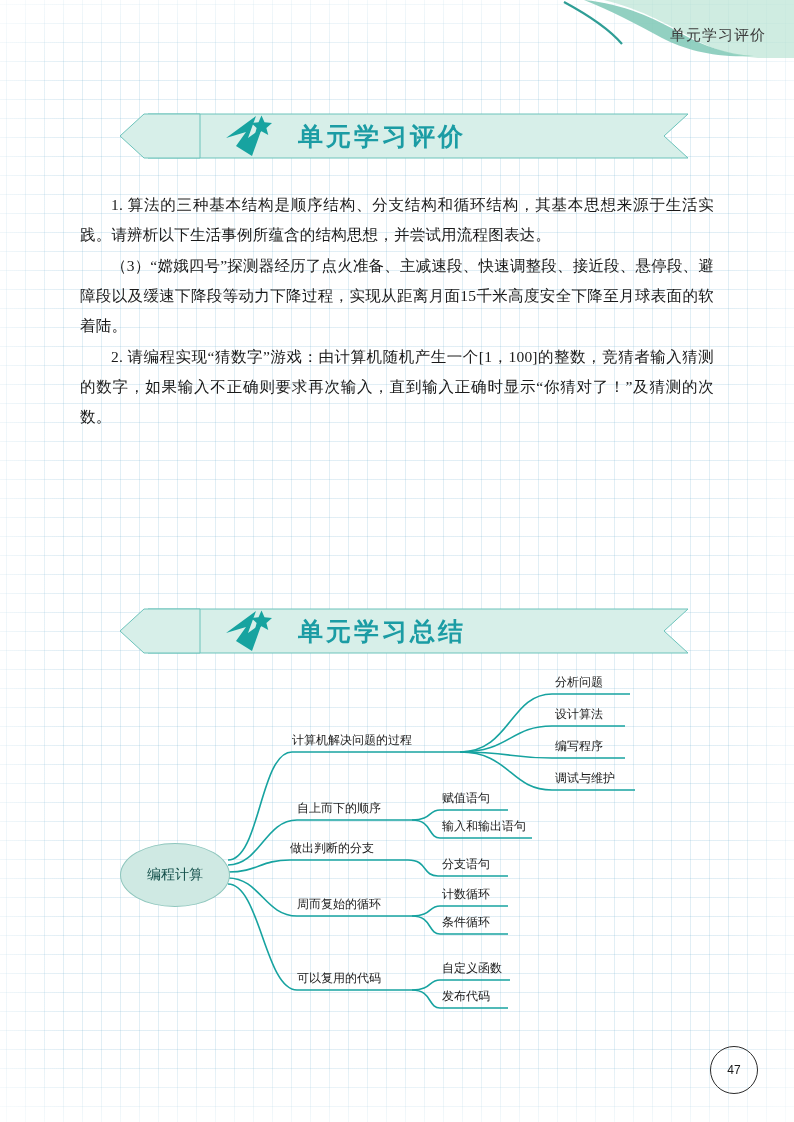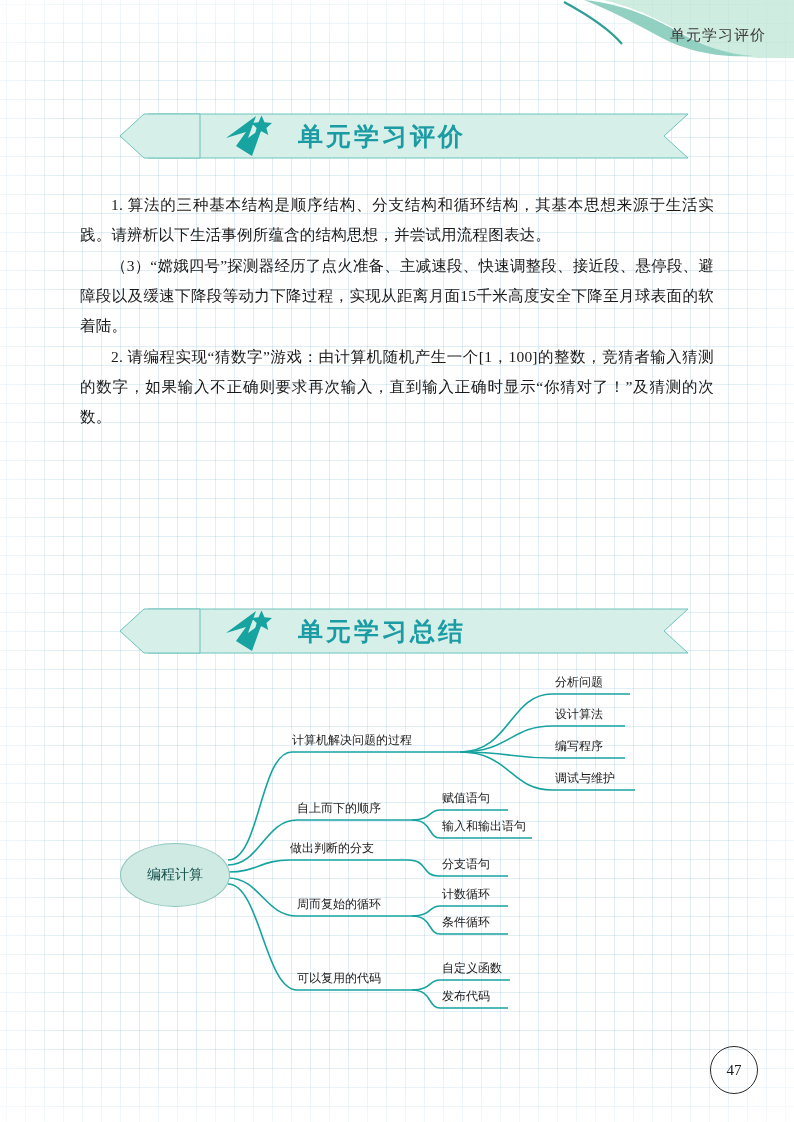--- a/index.html
+++ b/index.html
@@ -83,22 +83,22 @@
     font-size:14px;
     display:flex;align-items:center;justify-content:center;
     font-family:"Liberation Sans", sans-serif;
   }
   
   .pagenum{
     position:absolute;right:36px;bottom:28px;
     width:46px;height:46px;border-radius:50%;
     border:1.5px solid #2b2b2b;
     display:flex;align-items:center;justify-content:center;
-    font-size:15px;color:#1a1a1a;
-    font-family:Liberation Serif, serif;
+    font-size:12px;color:#1a1a1a;
+    font-family:Liberation Sans, sans-serif;
   }
 </style>
 </head>
 <body>
 
 <div class="page-bg"></div>
 
 <div class="header">
   <div class="header-swoosh">
     <svg width="380" height="62" viewBox="0 0 380 62">

